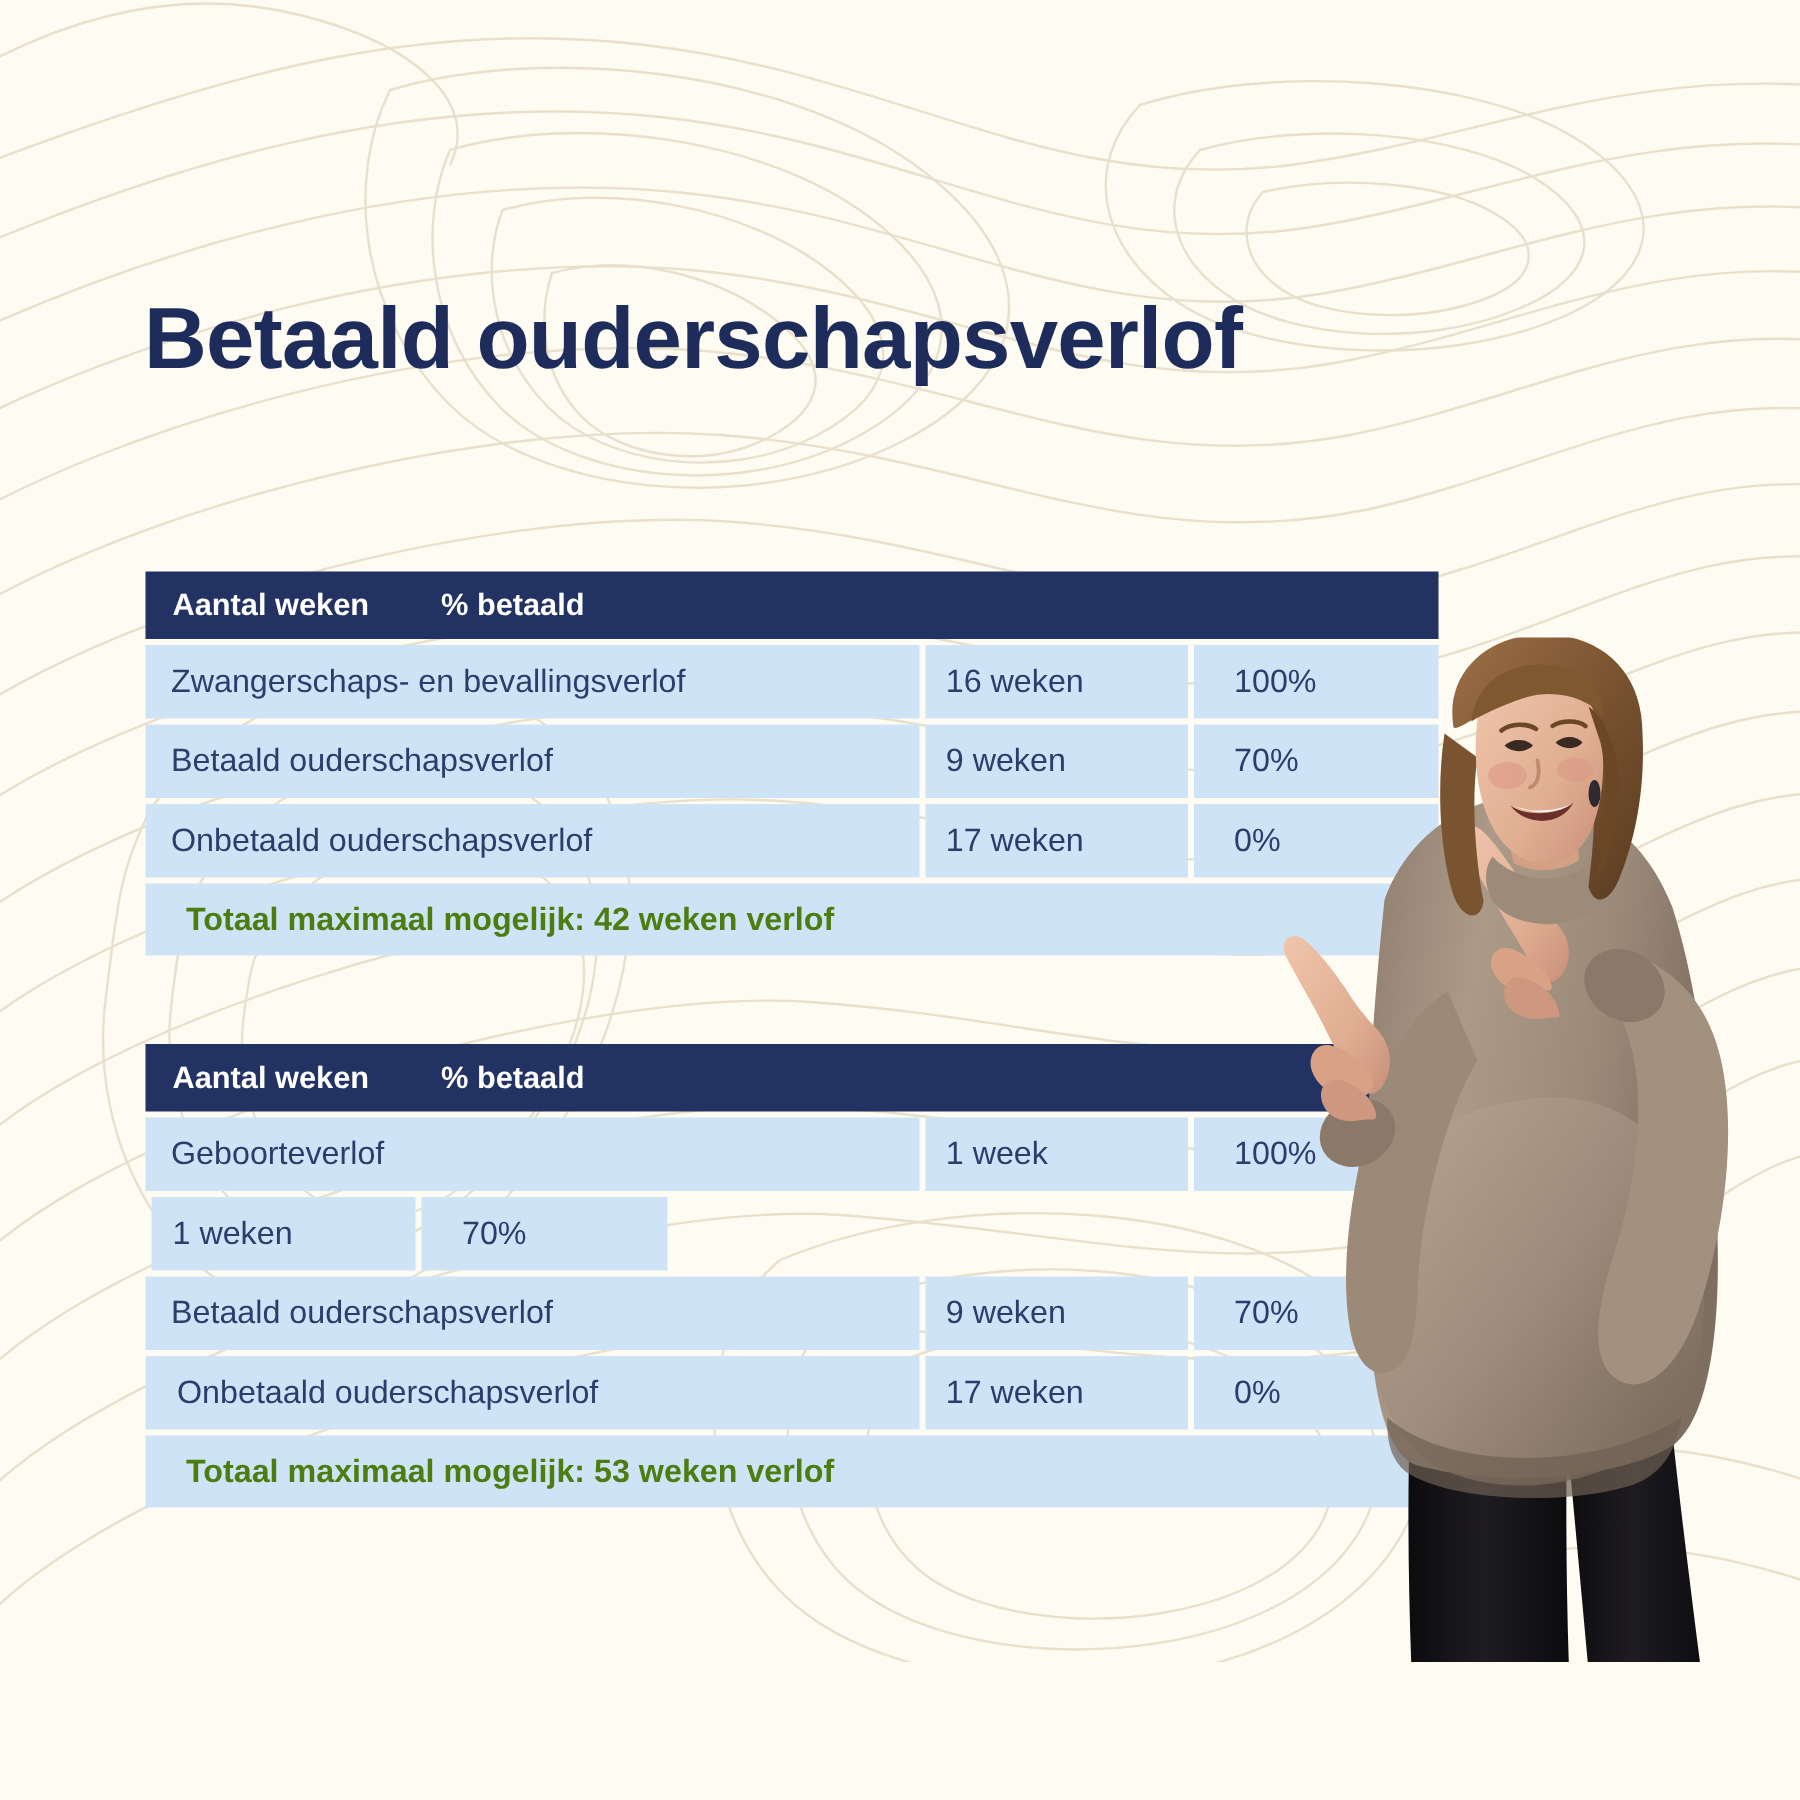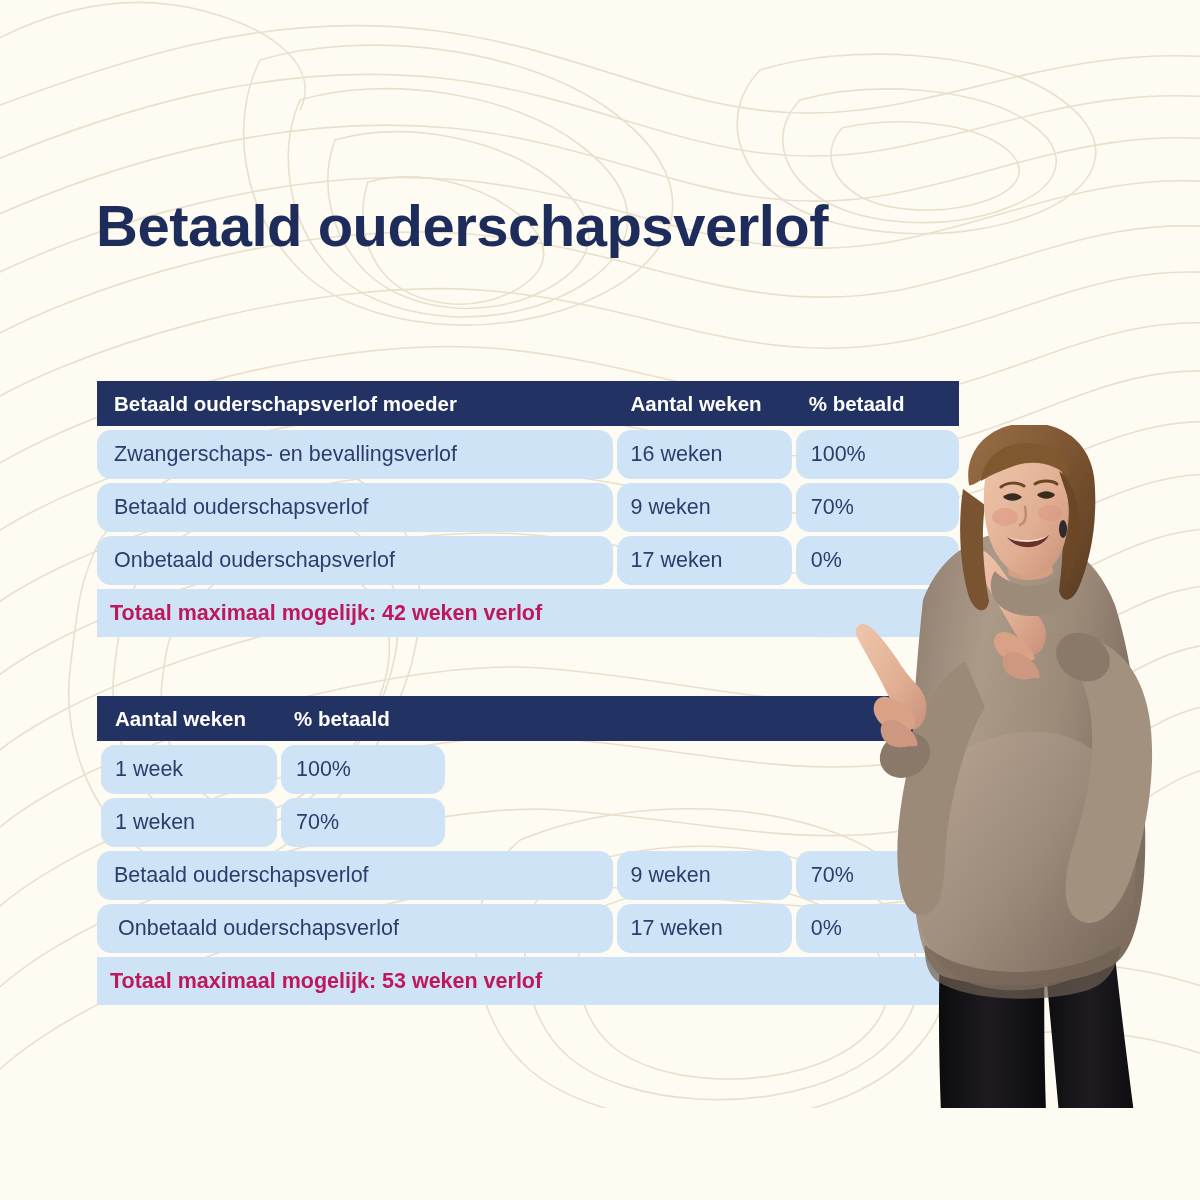--- a/index.html
+++ b/index.html
@@ -75,40 +75,39 @@
 
   .t-body {
     height: 49px;
   }
   .t-body .cell {
     background: #CFE3F7;
     color: #2B3D6B;
     font-size: 21.5px;
     display: flex;
     align-items: center;
-    border-radius: 14px;
   }
   .t-body .c1 { padding-left: 17px; }
   .t-body .c2 { padding-left: 14px; text-align: right; }
-  .t-body .c3 { padding-left: 15px; }
+  .t-body .c3 { padding-left: 27px; }
 
   .cell { box-sizing: border-box; }
   .c1 { width: 518px; }
   .c2 { width: 176px; margin-left: 4px; }
   .c3 { width: 164px; margin-left: 4px; }
 
   .t-total {
     height: 48px;
     width: 862px;
     background: #CFE3F7;
     display: flex;
     align-items: center;
-    padding-left: 13px;
+    padding-left: 27px;
     box-sizing: border-box;
-    color: #be185d;
+    color: #4d7c0f;
     font-size: 21.5px;
     font-weight: bold;
   }
 
   
   .nudge-in { padding-left: 21px !important; }
 
   
   #woman {
     position: absolute;
@@ -182,21 +181,20 @@
       <path d="M960,990 C1040,950 1140,960 1240,1000"></path>
       <path d="M940,1060 C1030,1016 1140,1026 1240,1068"></path>
     </g>
   </svg>
 
   <div id="page-title">Betaald ouderschapsverlof</div>
 
   <div class="leave-table" id="table-moeder">
 
     <div class="t-row t-head">
-      <div class="cell c1">Betaald ouderschapsverlof moeder</div>
       <div class="cell c2">Aantal weken</div>
       <div class="cell c3">% betaald</div>
     </div>
 
     <div class="t-row t-body">
       <div class="cell c1">Zwangerschaps- en bevallingsverlof</div>
       <div class="cell c2">16 weken</div>
       <div class="cell c3">100%</div>
     </div>
 
@@ -216,20 +214,21 @@
   </div>
 
   <div class="leave-table" id="table-partner">
 
     <div class="t-row t-head">
       <div class="cell c2">Aantal weken</div>
       <div class="cell c3">% betaald</div>
     </div>
 
     <div class="t-row t-body">
+      <div class="cell c1">Geboorteverlof</div>
       <div class="cell c2">1 week</div>
       <div class="cell c3">100%</div>
     </div>
 
     <div class="t-row t-body">
       <div class="cell c2">1 weken</div>
       <div class="cell c3">70%</div>
     </div>
 
     <div class="t-row t-body">

